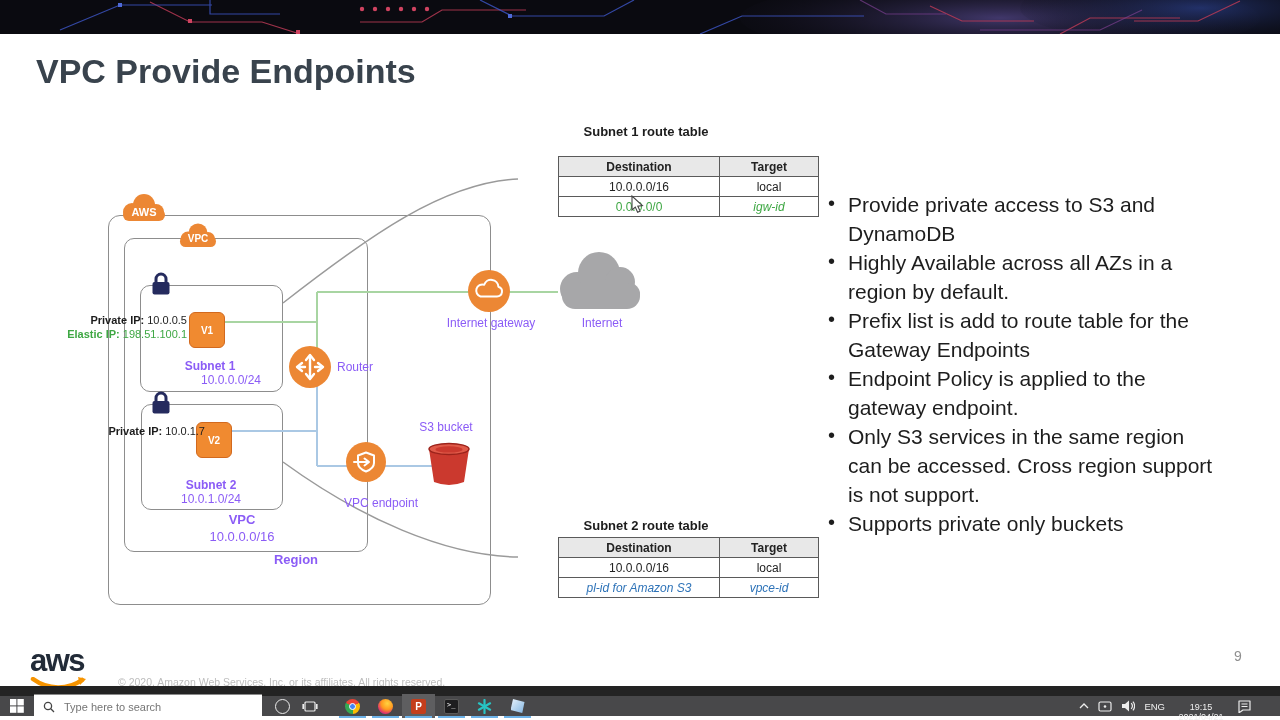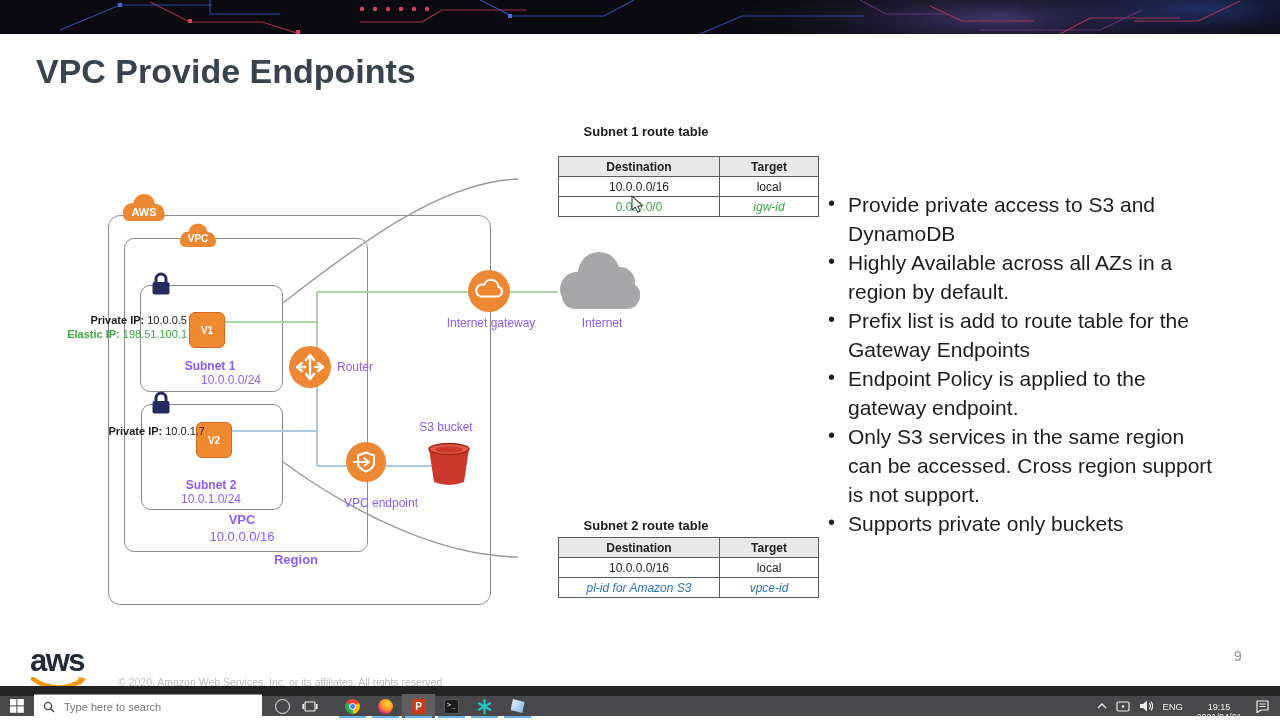--- a/index.html
+++ b/index.html
@@ -72,21 +72,21 @@
     background:radial-gradient(circle at 62% 30%,#ffd340,#ff9a1f 42%,#e0316e 72%,#9059ff 100%);}
   .ic-ppt{width:15px;height:15px;border-radius:2px;background:#c43e1c;color:#fff;font-weight:bold;
     font-size:10px;line-height:15px;text-align:center;flex:none;}
   .ic-term{width:15px;height:15px;border-radius:2px;background:#1d1d1f;border:1px solid #5a5a5a;
     box-sizing:border-box;position:relative;flex:none;}
   .ic-term::before{content:">_";position:absolute;left:2px;top:1px;color:#fff;font-size:7px;
     font-family:"DejaVu Sans Mono",monospace;}
   .ic-notes{width:14px;height:14px;background:linear-gradient(135deg,#e8f2fb,#7fb3e0);flex:none;
     clip-path:polygon(18% 0,100% 22%,84% 100%,0 78%);}
   .ic-ring{width:13px;height:13px;border:1.5px solid #ececec;border-radius:50%;flex:none;}
-  .tray{margin-left:auto;display:flex;align-items:center;gap:9px;padding-right:10px;height:24px;}
+  .tray{margin-left:auto;display:flex;align-items:center;gap:9px;padding-right:28px;height:24px;}
   .tray .txt{color:#f0f0f0;font-size:9.5px;}
   .clock{color:#f0f0f0;font-size:9px;line-height:10px;text-align:center;width:54px;margin-top:12px;}
 </style>
 </head>
 <body>
 
 <div class="screen">
 
   <div class="banner">
     <svg width="1280" height="34" viewBox="0 0 1280 34">

